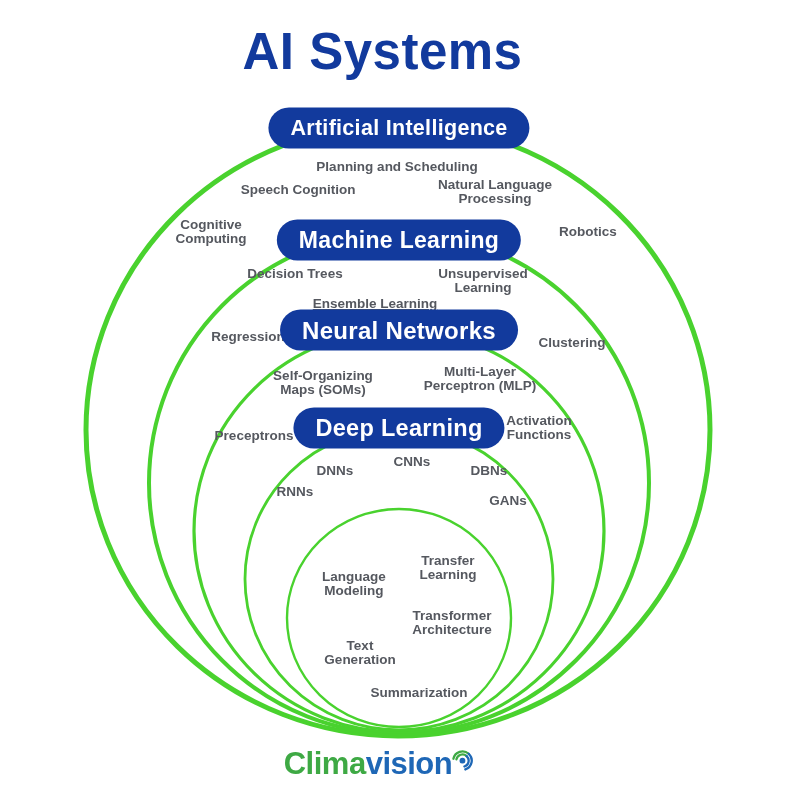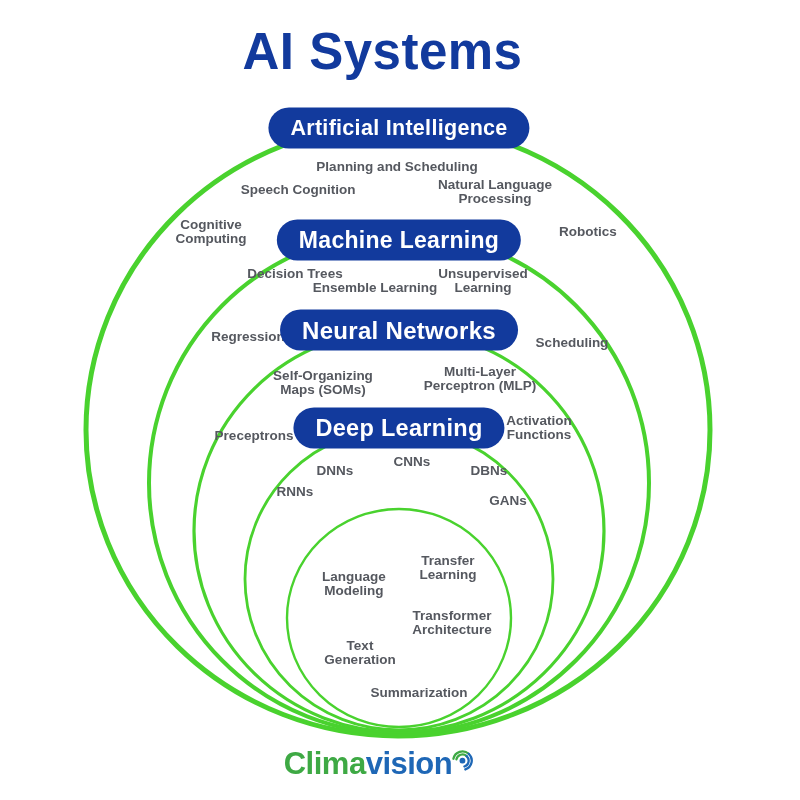--- a/index.html
+++ b/index.html
@@ -95,23 +95,23 @@
       <div class="term" style="left: 397px; top: 167px;">Planning and Scheduling</div>
       <div class="term" style="left: 298px; top: 190px;">Speech Cognition</div>
       <div class="term" style="left: 495px; top: 192px;">Natural Language
 Processing</div>
       <div class="term" style="left: 211px; top: 232px;">Cognitive
 Computing</div>
       <div class="term" style="left: 588px; top: 232px;">Robotics</div>
       <div class="term" style="left: 295px; top: 274px;">Decision Trees</div>
       <div class="term" style="left: 483px; top: 281px;">Unsupervised
 Learning</div>
-      <div class="term" style="left: 375px; top: 288px;">Ensemble Learning</div>
+      <div class="term" style="left: 375px; top: 304px; text-decoration: underline;">Ensemble Learning</div>
       <div class="term" style="left: 232px; top: 337px; margin-left: 16px;">Regression</div>
-      <div class="term" style="left: 572px; top: 343px;">Scheduling</div>
+      <div class="term" style="left: 572px; top: 343px;">Clustering</div>
       <div class="term" style="left: 323px; top: 383px;">Self-Organizing
 Maps (SOMs)</div>
       <div class="term" style="left: 480px; top: 379px;">Multi-Layer
 Perceptron (MLP)</div>
       <div class="term" style="left: 254px; top: 436px;">Preceptrons</div>
       <div class="term" style="left: 539px; top: 428px;">Activation
 Functions</div>
       <div class="term" style="left: 412px; top: 462px;">CNNs</div>
       <div class="term" style="left: 335px; top: 471px;">DNNs</div>
       <div class="term" style="left: 489px; top: 471px;">DBNs</div>

